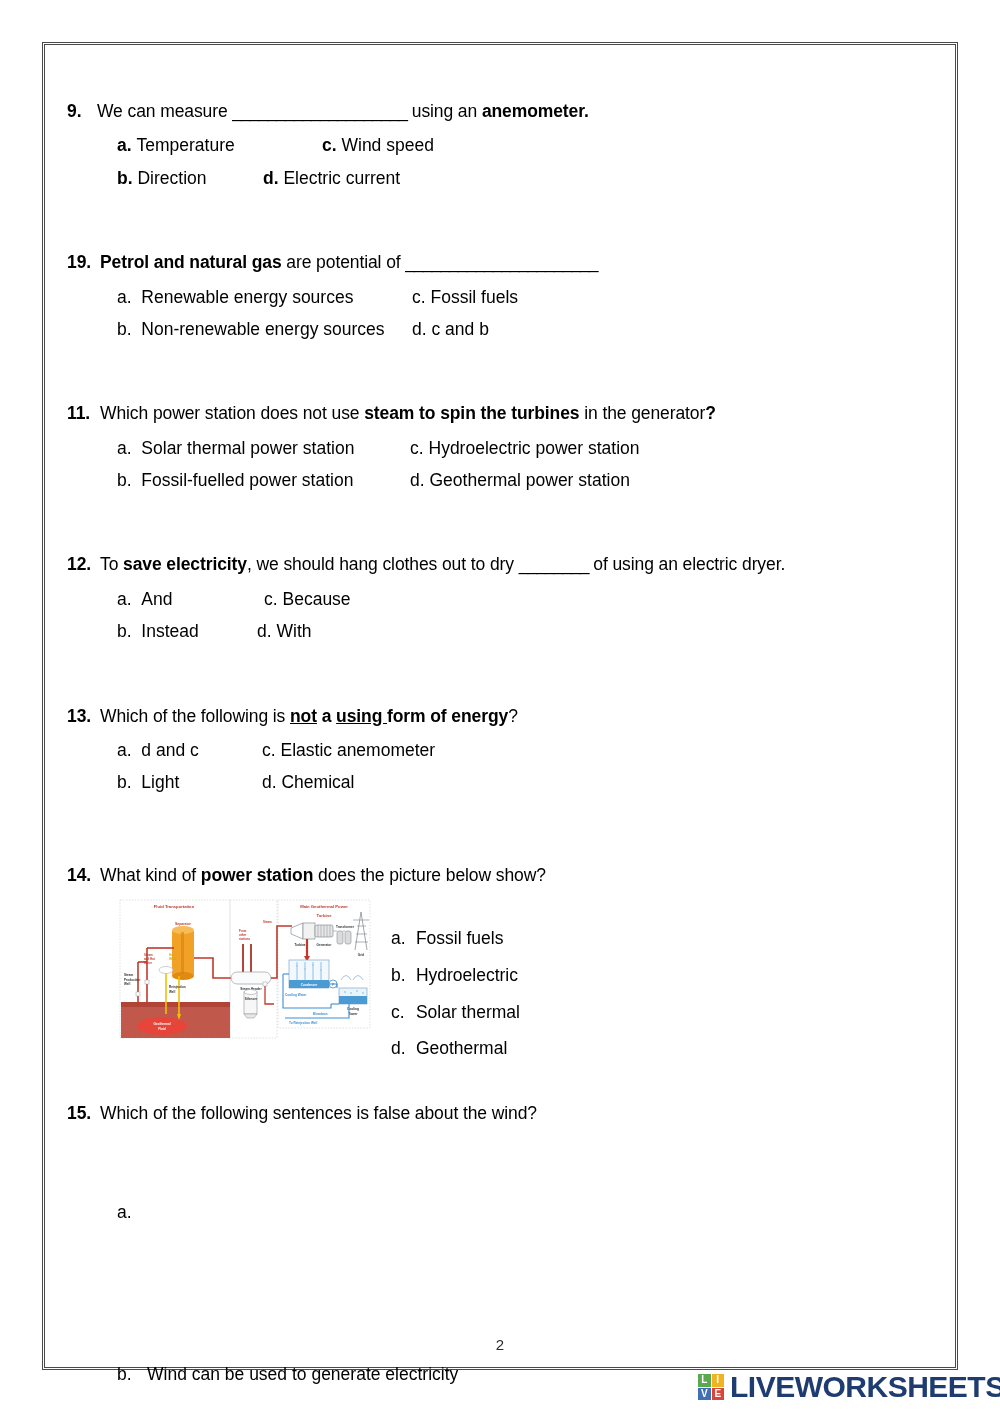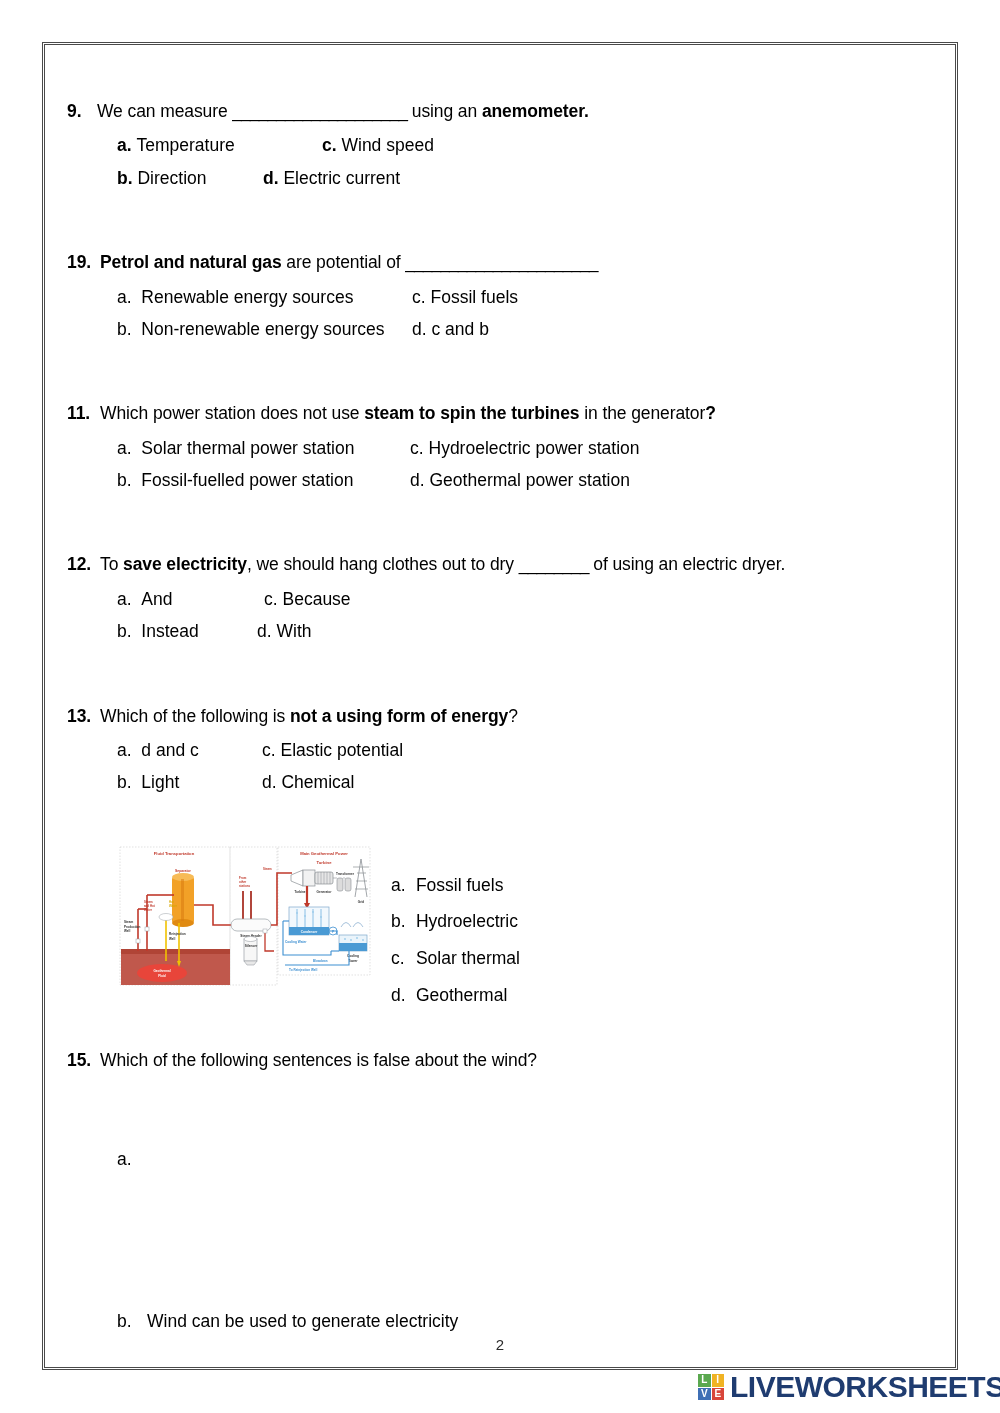--- a/index.html
+++ b/index.html
@@ -48,21 +48,21 @@
     flex: 0 0 auto;
     min-width: 30px;
     text-align: left;
   }
   .q-num.wide { min-width: 33px; }
   .q-text {
     flex: 1 1 auto;
     margin-top: 28px;
   }
   .b { font-weight: bold; }
-  .u { }
+  .u { text-decoration: underline; }
   .blank { letter-spacing: -1px; }
 
   
   .opts {
     margin-top: 5px;
     padding-left: 50px;
     font-size: 17.5px;
     line-height: 1.85;
   }
   .opt-row {
@@ -249,32 +249,36 @@
     <div class="gap-md"></div>
 
     <div class="question">
       <div class="q-line">
         <span class="q-num wide">13.</span>
         <span class="q-text"><span>Which of the following is </span><span class="b u">not</span><span class="b"> a </span><span class="b u">using </span><span class="b">form of energy</span><span>?</span></span>
       </div>
       <div class="opts">
         <div class="opt-row">
           <div class="opt col-a w-q13-1"><span class="opt-letter">a.</span><span>  </span><span class="opt-label">d and c</span></div>
-          <div class="opt"><span class="opt-letter">c.</span><span> </span><span class="opt-label">Elastic potential</span></div>
+          <div class="opt"><span class="opt-letter">c.</span><span> </span><span class="opt-label">Elastic anemometer</span></div>
         </div>
         <div class="opt-row">
           <div class="opt col-a w-q13-1"><span class="opt-letter">b.</span><span>  </span><span class="opt-label">Light</span></div>
           <div class="opt"><span class="opt-letter">d.</span><span> </span><span class="opt-label">Chemical</span></div>
         </div>
       </div>
     </div>
 
     <div class="gap-lg"></div>
 
     <div class="question">
+      <div class="q-line">
+        <span class="q-num wide">14.</span>
+        <span class="q-text"><span>What kind of </span><span class="b">power station</span><span> does the picture below show?</span></span>
+      </div>
 
       <div class="fig-row">
         <div class="figure">
           <svg class="diagram" viewBox="0 0 256 146" xmlns="http://www.w3.org/2000/svg">
 
             <rect x="0" y="0" width="256" height="146" fill="#ffffff"></rect>
 
             <rect x="3" y="4" width="110" height="138" fill="none" stroke="#cfcfcf" stroke-width="0.6" stroke-dasharray="1.5 1.5"></rect>
             <rect x="113" y="4" width="47" height="138" fill="none" stroke="#cfcfcf" stroke-width="0.6" stroke-dasharray="1.5 1.5"></rect>
             <rect x="161" y="4" width="92" height="128" fill="none" stroke="#cfcfcf" stroke-width="0.6" stroke-dasharray="1.5 1.5"></rect>

